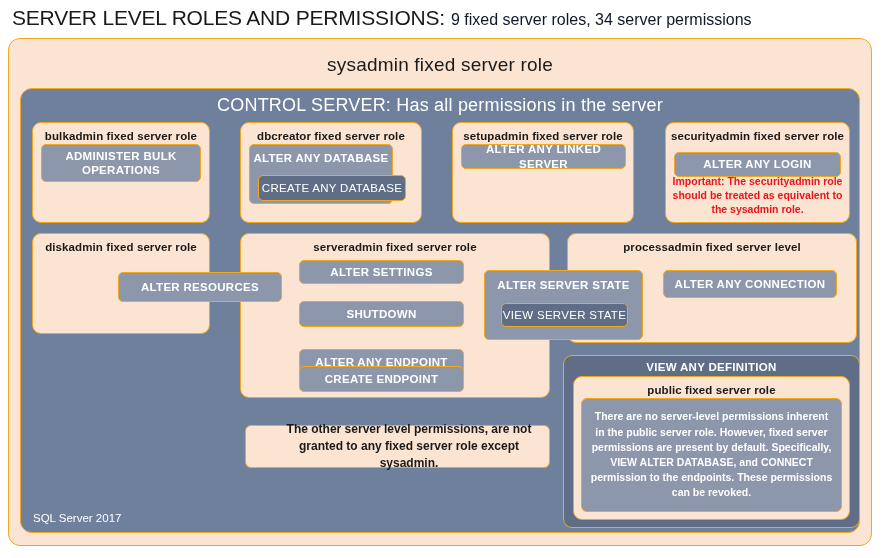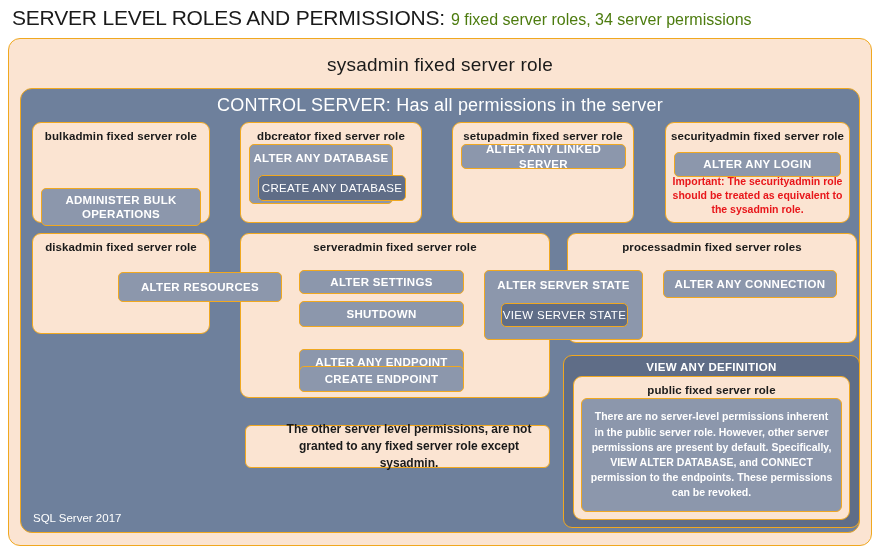--- a/index.html
+++ b/index.html
@@ -22,21 +22,21 @@
     display: flex; align-items: baseline; gap: 6px;
     white-space: nowrap;
   }
   #header .h-main {
     font-size: 21px;
     color: #1a1a1a;
     letter-spacing: -0.2px;
   }
   #header .h-sub {
     font-size: 16px;
-    color: #4d7c0f;
+    color: #0f172a;
   }
 
   
   #sysadmin-panel {
     left: 8px; top: 38px; width: 864px; height: 508px;
     background: #fbe4d2;
     border: 1.5px solid #f0a820;
     border-radius: 12px;
   }
   #sysadmin-title {
@@ -170,21 +170,21 @@
 
 <div id="sysadmin-panel" class="abs"></div>
 <div id="sysadmin-title" class="abs">sysadmin fixed server role</div>
 
 <div id="control-server-panel" class="abs"></div>
 <div id="control-server-title" class="abs">CONTROL SERVER: Has all permissions in the server</div>
 
 <div class="abs role-card" style="left:32px; top:122px; width:178px; height:101px;">
   <div class="role-title">bulkadmin fixed server role</div>
 </div>
-<div class="abs perm" style="left:41px; top:144px; width:160px; height:38px;margin-top:44px;">ADMINISTER  BULK OPERATIONS</div>
+<div class="abs perm" style="left:41px; top:144px; width:160px; height:38px;">ADMINISTER  BULK OPERATIONS</div>
 
 <div class="abs role-card" style="left:240px; top:122px; width:182px; height:101px;">
   <div class="role-title">dbcreator fixed server role</div>
 </div>
 <div class="abs perm" style="left:249px; top:144px; width:144px; height:60px;">
   <span style="position:absolute; left:0; right:0; top:6px;">ALTER ANY DATABASE</span>
 </div>
 <div class="abs perm-dark" style="left:258px; top:175px; width:148px; height:26px;">CREATE  ANY DATABASE</div>
 
 <div class="abs role-card" style="left:452px; top:122px; width:182px; height:101px;">
@@ -200,39 +200,39 @@
 
 <div class="abs role-card" style="left:32px; top:233px; width:178px; height:101px;">
   <div class="role-title">diskadmin fixed server role</div>
 </div>
 
 <div class="abs role-card" style="left:240px; top:233px; width:310px; height:165px;">
   <div class="role-title">serveradmin fixed server role</div>
 </div>
 
 <div class="abs role-card" style="left:567px; top:233px; width:290px; height:110px;">
-  <div class="role-title">processadmin fixed server roles</div>
+  <div class="role-title">processadmin fixed server level</div>
 </div>
 
 <div class="abs perm" style="left:118px; top:272px; width:164px; height:30px;">ALTER RESOURCES</div>
 
-<div class="abs perm" style="left:299px; top:270px; width:165px; height:24px;">ALTER SETTINGS</div>
+<div class="abs perm" style="left:299px; top:260px; width:165px; height:24px;">ALTER SETTINGS</div>
 <div class="abs perm" style="left:299px; top:301px; width:165px; height:26px;">SHUTDOWN</div>
 <div class="abs perm" style="left:299px; top:332px; width:165px; height:26px;margin-top:17px;">ALTER ANY ENDPOINT</div>
 <div class="abs perm" style="left:299px; top:366px; width:165px; height:26px;">CREATE  ENDPOINT</div>
 
 <div class="abs perm" style="left:484px; top:270px; width:159px; height:70px;">
   <span style="position:absolute; left:0; right:0; top:7px;">ALTER SERVER STATE</span>
 </div>
 <div class="abs perm-dark" style="left:501px; top:303px; width:127px; height:24px;">VIEW SERVER STATE</div>
 
 <div class="abs perm" style="left:663px; top:270px; width:174px; height:28px;">ALTER ANY CONNECTION</div>
 
 <div id="view-any-definition-box" class="abs"></div>
 <div id="view-any-definition-label" class="abs">VIEW ANY DEFINITION</div>
 <div id="public-role-card" class="abs role-card">
   <div class="role-title">public fixed server role</div>
 </div>
-<div id="public-note" class="abs">There are no server-level permissions inherent in the public server role. However, other server permissions are present by default. Specifically, VIEW ALTER DATABASE, and CONNECT permission to the endpoints. These permissions can be revoked.</div>
+<div id="public-note" class="abs">There are no server-level permissions inherent in the public server role. However, fixed server permissions are present by default. Specifically, VIEW ALTER DATABASE, and CONNECT permission to the endpoints. These permissions can be revoked.</div>
 
 <div class="abs note-peach" style="left:245px; top:425px; width:305px; height:43px;padding-left:31px;">The other server level permissions, are not granted to any fixed server role except sysadmin.</div>
 
 <div id="footer-label" class="abs">SQL Server 2017</div>
 
 </body></html>

